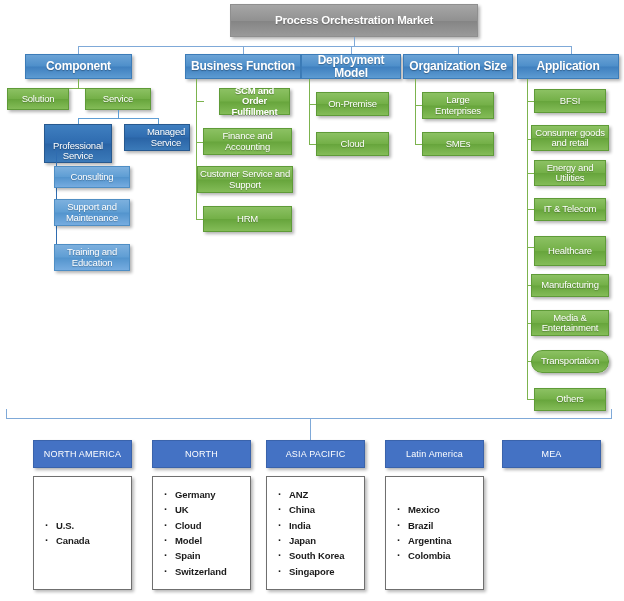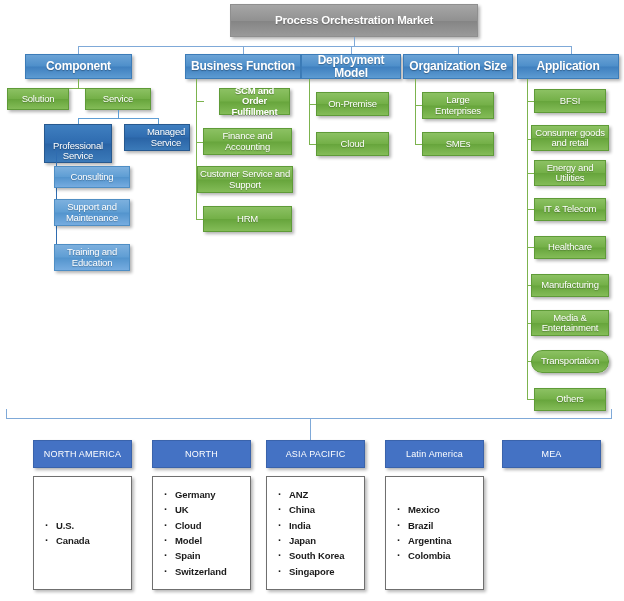--- a/index.html
+++ b/index.html
@@ -265,21 +265,21 @@
     <span>Consumer goods
 and retail</span>
   </div>
   <div class="node green" style="left:534px;top:160px;width:72px;height:26px;">
     <span>Energy and
 Utilities</span>
   </div>
   <div class="node green" style="left:534px;top:198px;width:72px;height:23px;">
     <span>IT &amp; Telecom</span>
   </div>
-  <div class="node green" style="left:534px;top:236px;width:72px;height:23px;text-align:right;">
+  <div class="node green" style="left:534px;top:236px;width:72px;height:30px;text-align:right;">
     <span>Healthcare</span>
   </div>
   <div class="node green" style="left:531px;top:274px;width:78px;height:23px;">
     <span>Manufacturing</span>
   </div>
   <div class="node green" style="left:531px;top:310px;width:78px;height:26px;">
     <span>Media &amp;
 Entertainment</span>
   </div>
   <div class="node green" style="left:531px;top:350px;width:78px;height:23px;border-radius:11px;">

